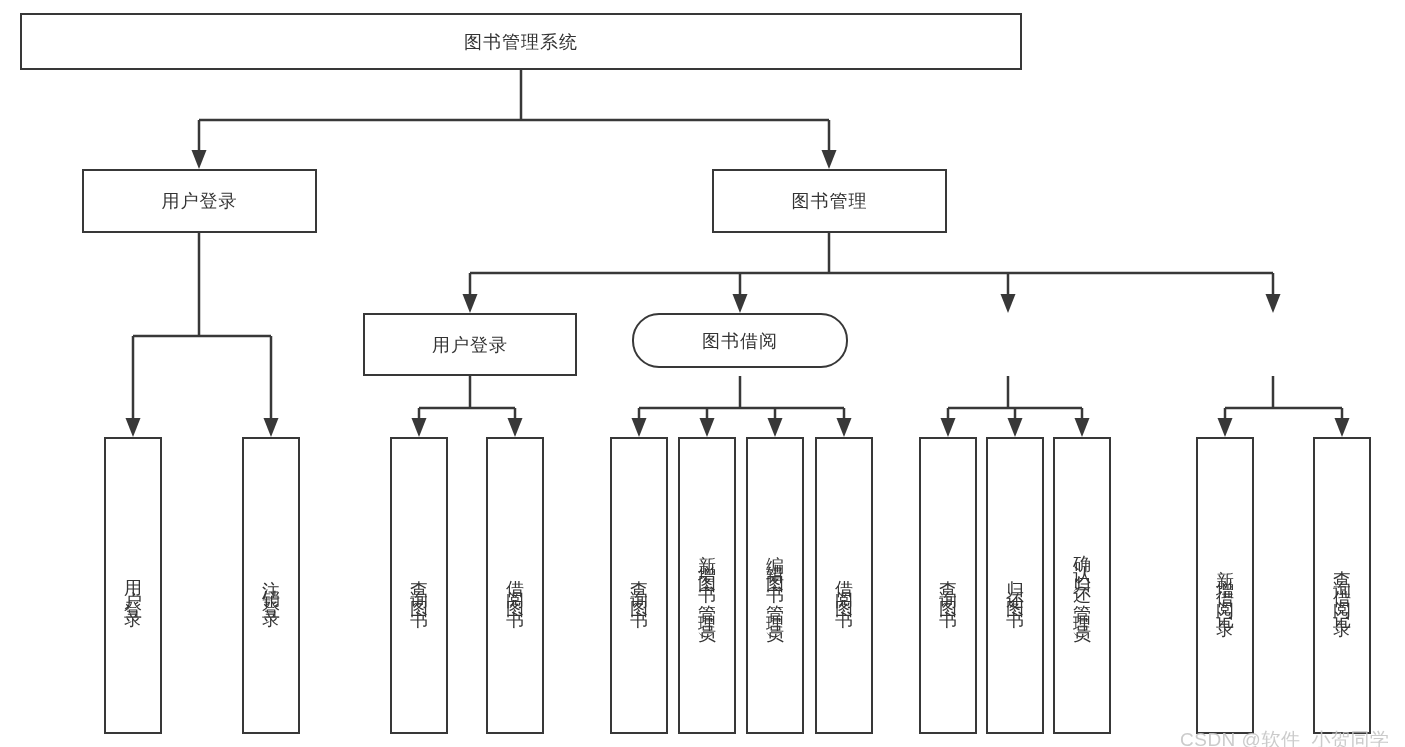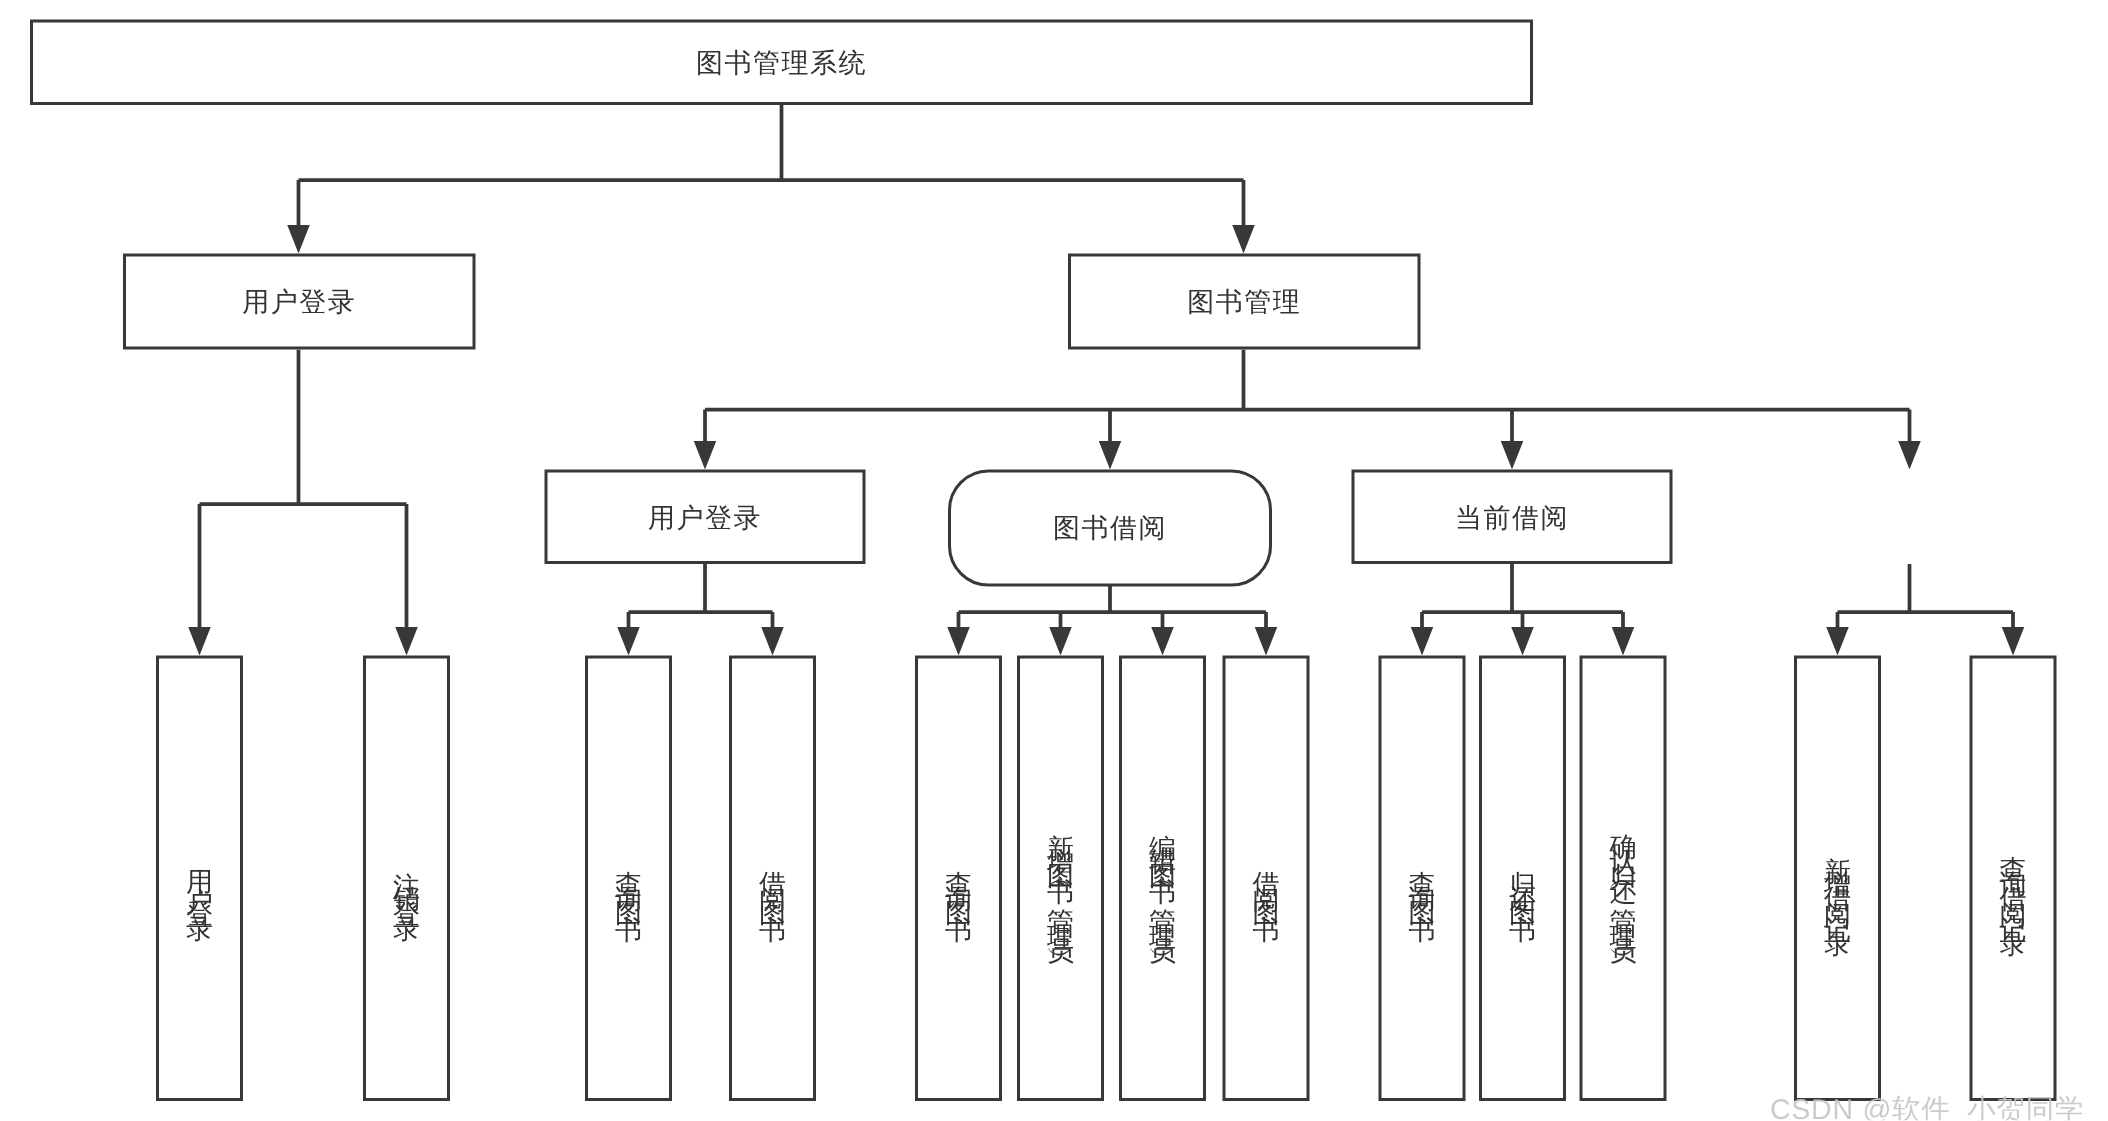--- a/index.html
+++ b/index.html
@@ -30,21 +30,21 @@
     line-height:1;
     white-space:nowrap;
   }
   
   .n-root{left:20px;top:13px;width:1002px;height:57px;}
   
   .n-userlogin{left:82px;top:169px;width:235px;height:64px;}
   .n-bookmgmt{left:712px;top:169px;width:235px;height:64px;}
   
   .n-newbooks{left:363px;top:313px;width:214px;height:63px;}
-  .n-borrow{left:632px;top:313px;width:216px;height:78px;border-radius:27px;}
+  .n-borrow{left:632px;top:313px;width:216px;height:55px;border-radius:27px;}
   .n-current{left:901px;top:313px;width:214px;height:63px;}
   .n-records{left:1167px;top:313px;width:212px;height:63px;}
   
   .l-a1{left:104px;} .l-a2{left:242px;}
   .l-b1{left:390px;} .l-b2{left:486px;}
   .l-c1{left:610px;} .l-c2{left:678px;} .l-c3{left:746px;} .l-c4{left:815px;}
   .l-d1{left:919px;} .l-d2{left:986px;} .l-d3{left:1053px;}
   .l-e1{left:1196px;} .l-e2{left:1313px;}
   .watermark{
     position:absolute;z-index:5;
@@ -118,23 +118,20 @@
   <div class="node n-bookmgmt">
     <span>图书管理</span>
   </div>
 
   <div class="node n-newbooks">
     <span>用户登录</span>
   </div>
   <div class="node n-borrow">
     <span>图书借阅</span>
   </div>
-  <div class="node n-current">
-    <span>当前借阅</span>
-  </div>
 
   <div class="node vnode l-a1">
     <span class="vtext">用户登录</span>
   </div>
   <div class="node vnode l-a2">
     <span class="vtext">注销登录</span>
   </div>
 
   <div class="node vnode l-b1">
     <span class="vtext">查询图书</span>

